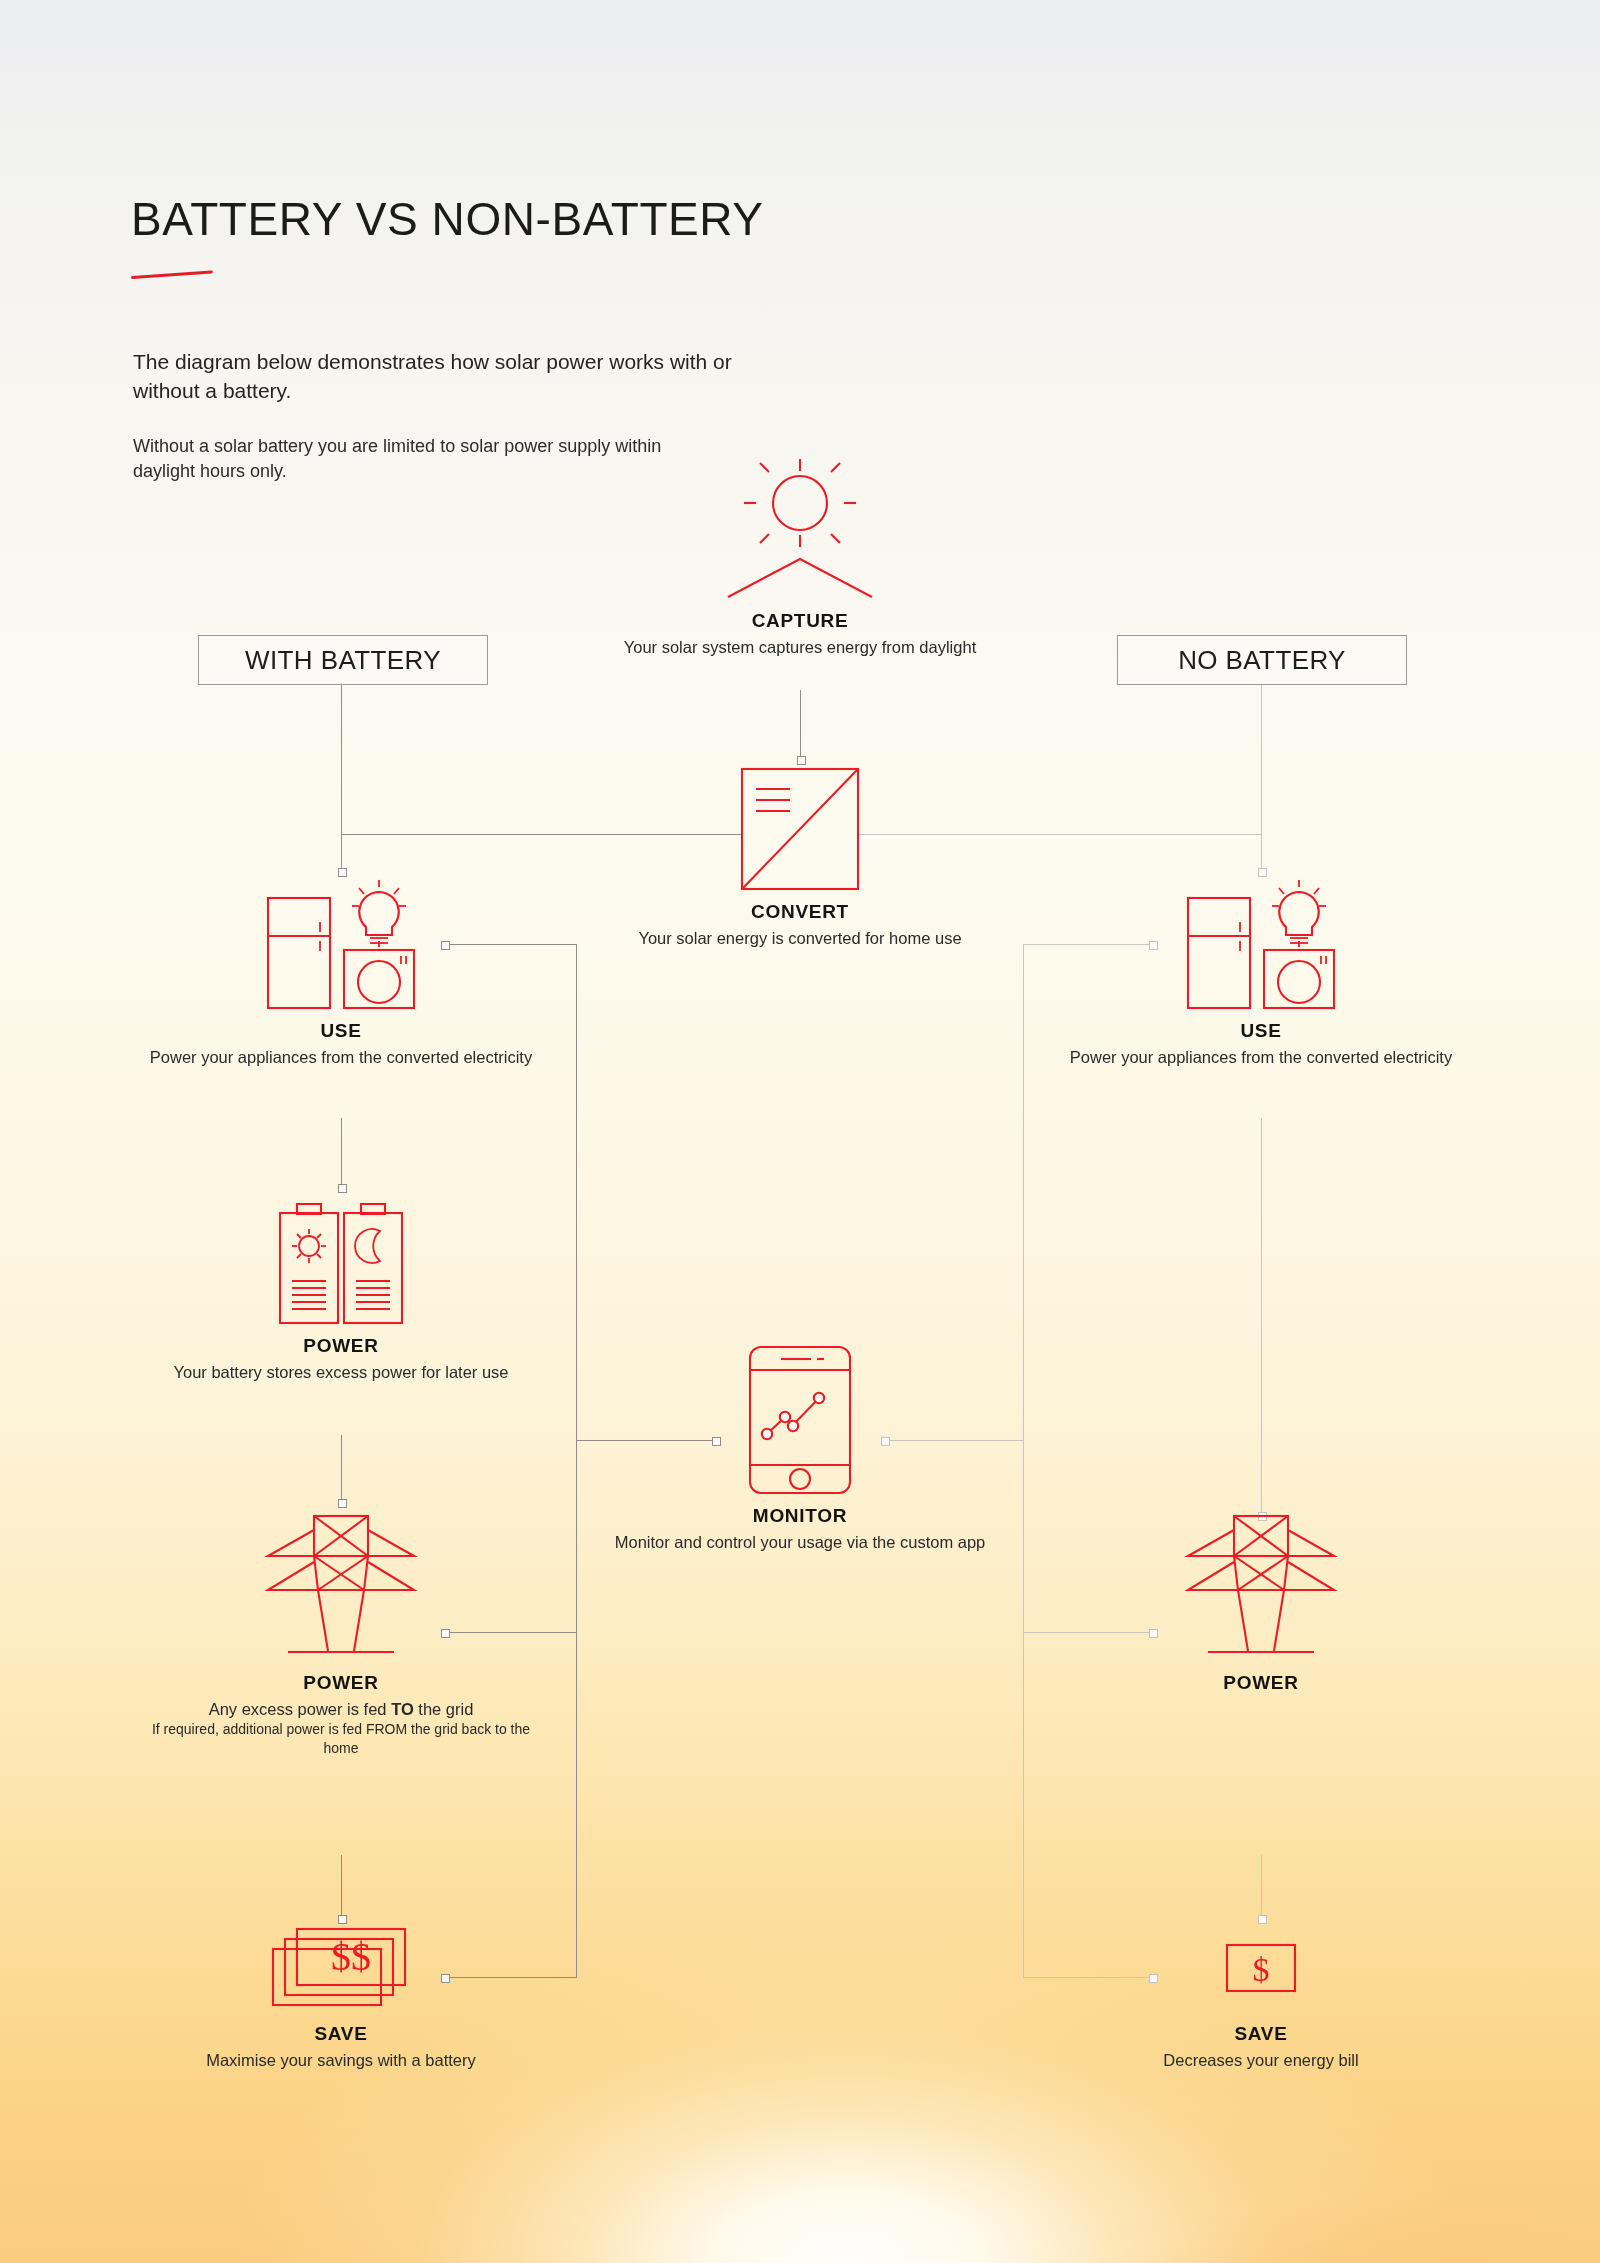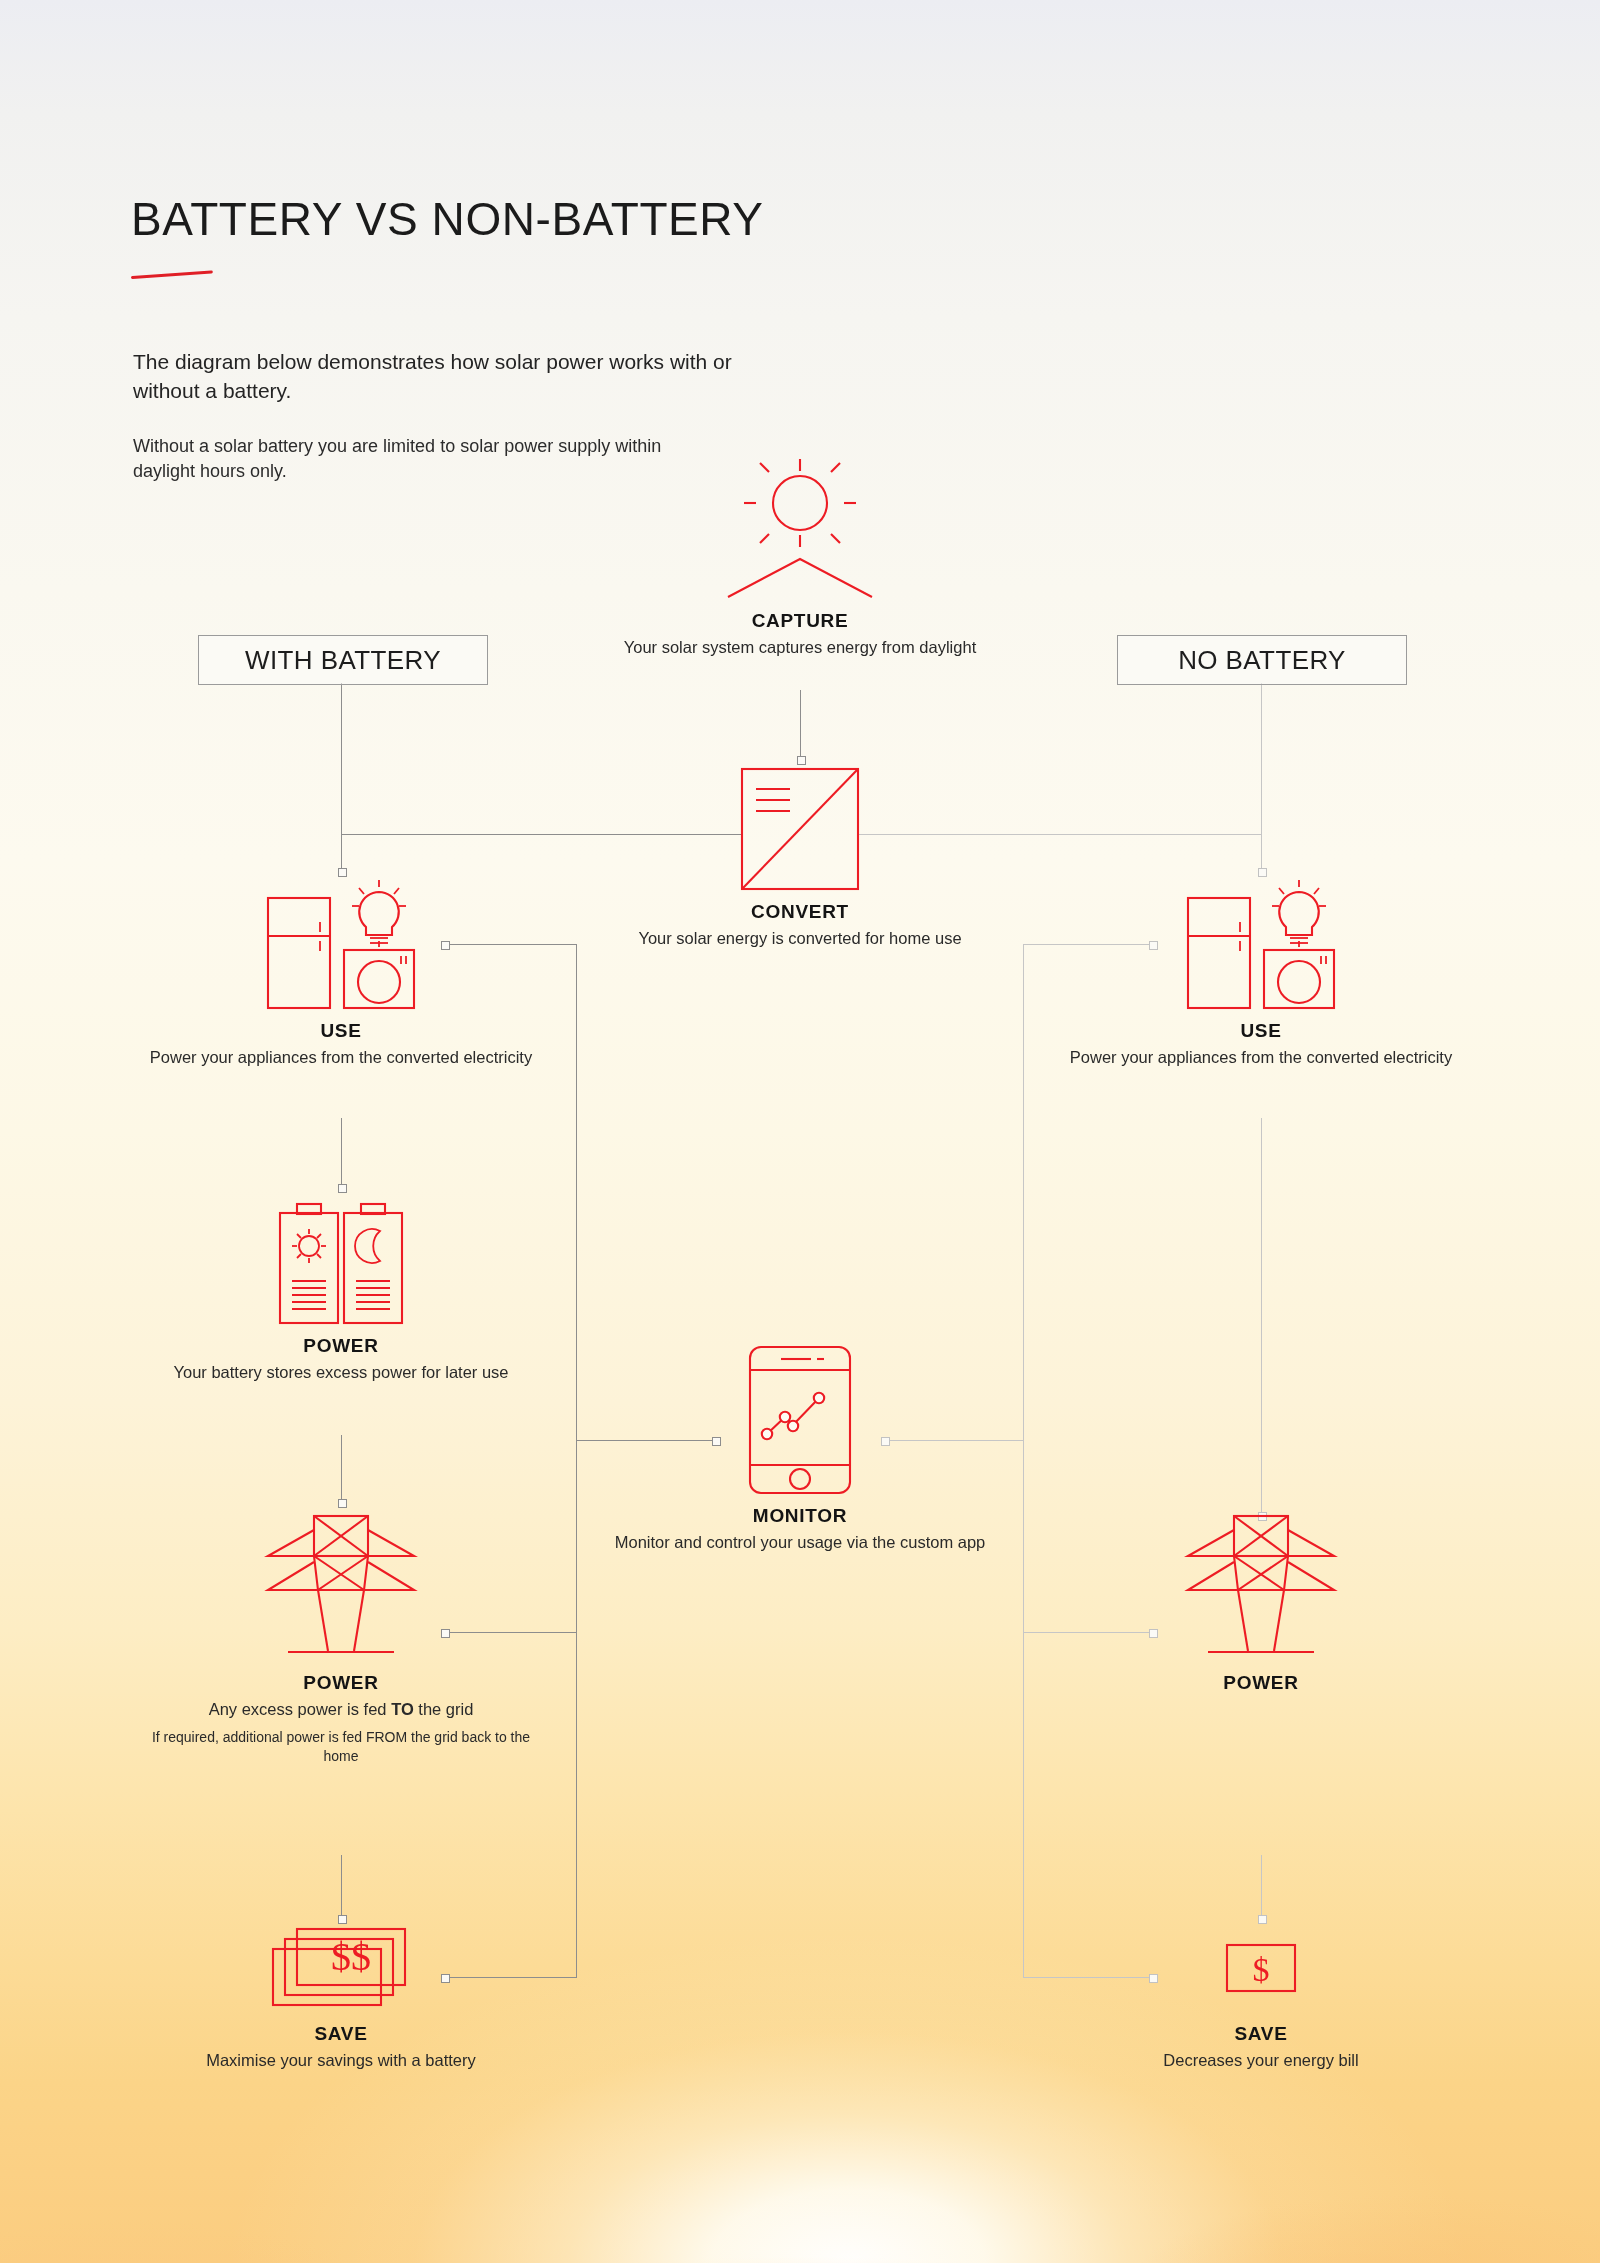--- a/index.html
+++ b/index.html
@@ -62,21 +62,21 @@
     font-size:26px;font-weight:300;color:#1d1d1d;letter-spacing:.4px;}
   #box-with{left:198px;top:635px;width:288px;height:48px;}
   #box-no{left:1117px;top:635px;width:288px;height:48px;}
 
   
   .stage{position:absolute;text-align:center;}
   .stage .icon{display:flex;align-items:flex-end;justify-content:center;}
   .stage .ttl{font-size:19px;font-weight:700;color:#141414;letter-spacing:.7px;margin-top:10px;}
   .stage .desc{font-size:16.5px;font-weight:300;color:#2a2a2a;line-height:1.3;margin-top:5px;}
   .stage .desc b{font-weight:700;}
-  .stage .sub{font-size:14px;font-weight:300;color:#2a2a2a;line-height:1.32;margin-top:8px;}
+  .stage .sub{font-size:14px;font-weight:300;color:#2a2a2a;line-height:1.32;}
   svg{display:block;overflow:visible;}
   .rd{stroke:#ed1c24;fill:none;stroke-width:2.1;}
   .rd-t{stroke:#ed1c24;fill:none;stroke-width:1.8;}
 </style>
 </head>
 <body>
 
 <div id="bg-base"></div>
 <div id="bg-glow"></div>
 <div id="bg-hills"></div>

